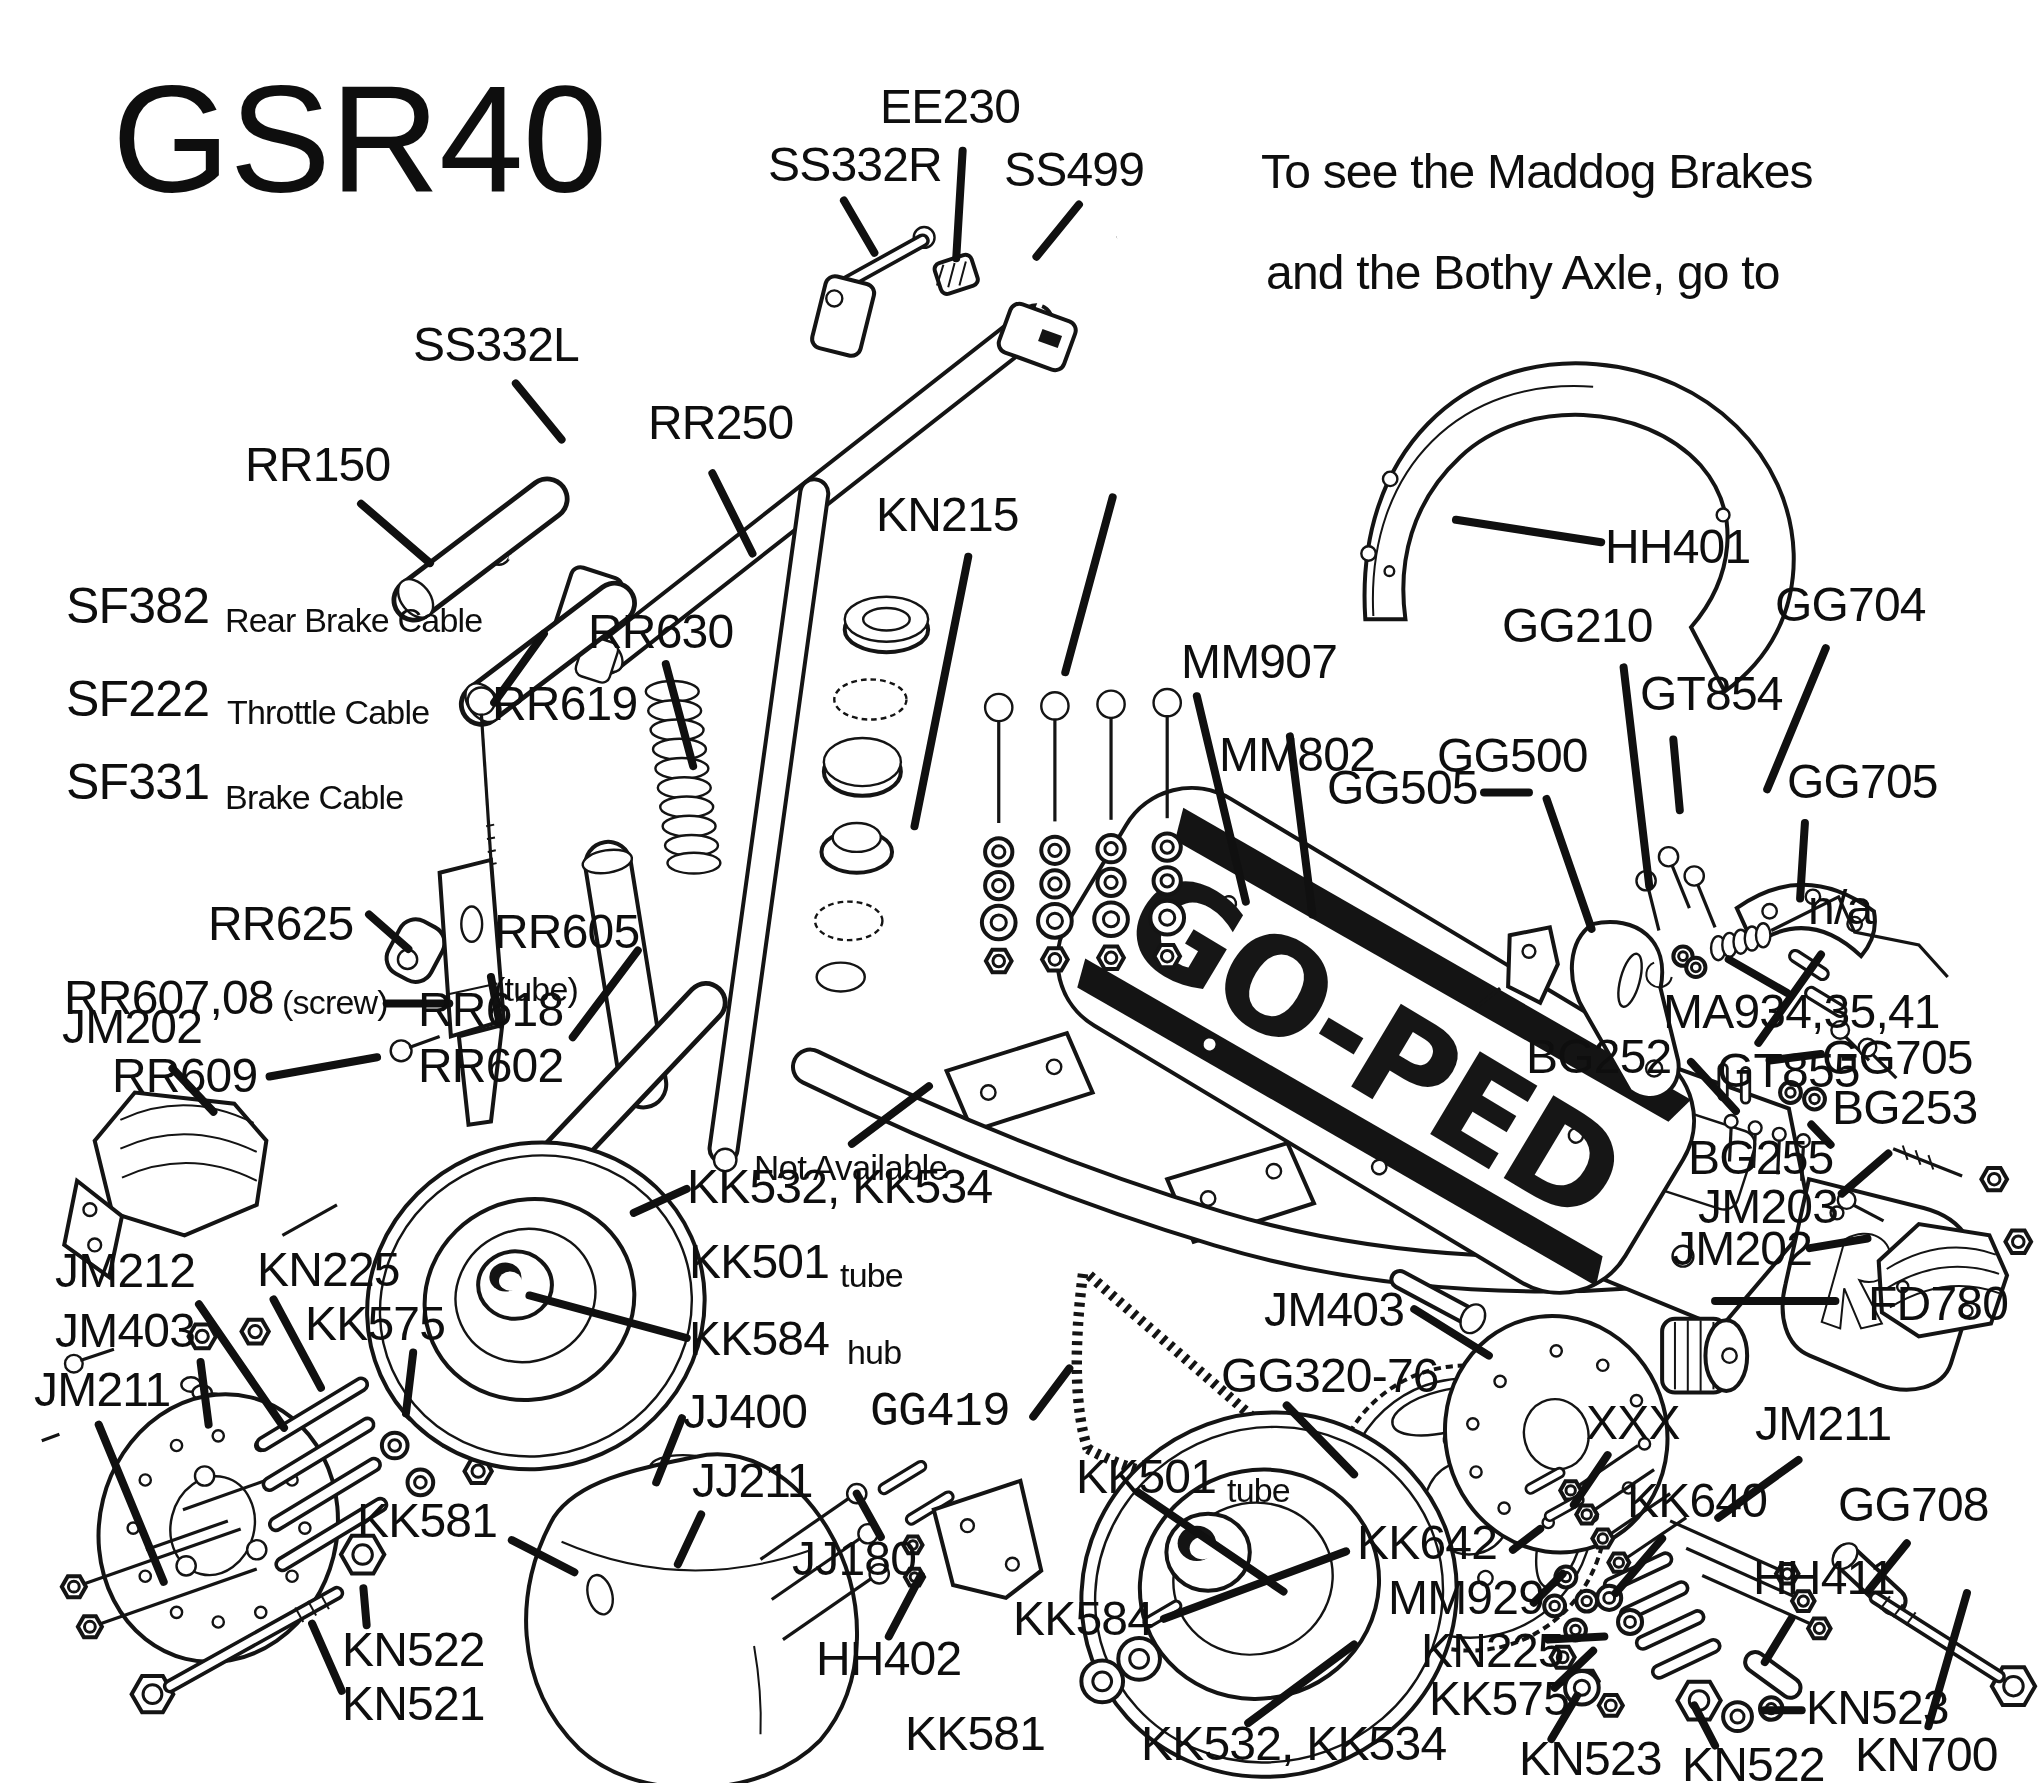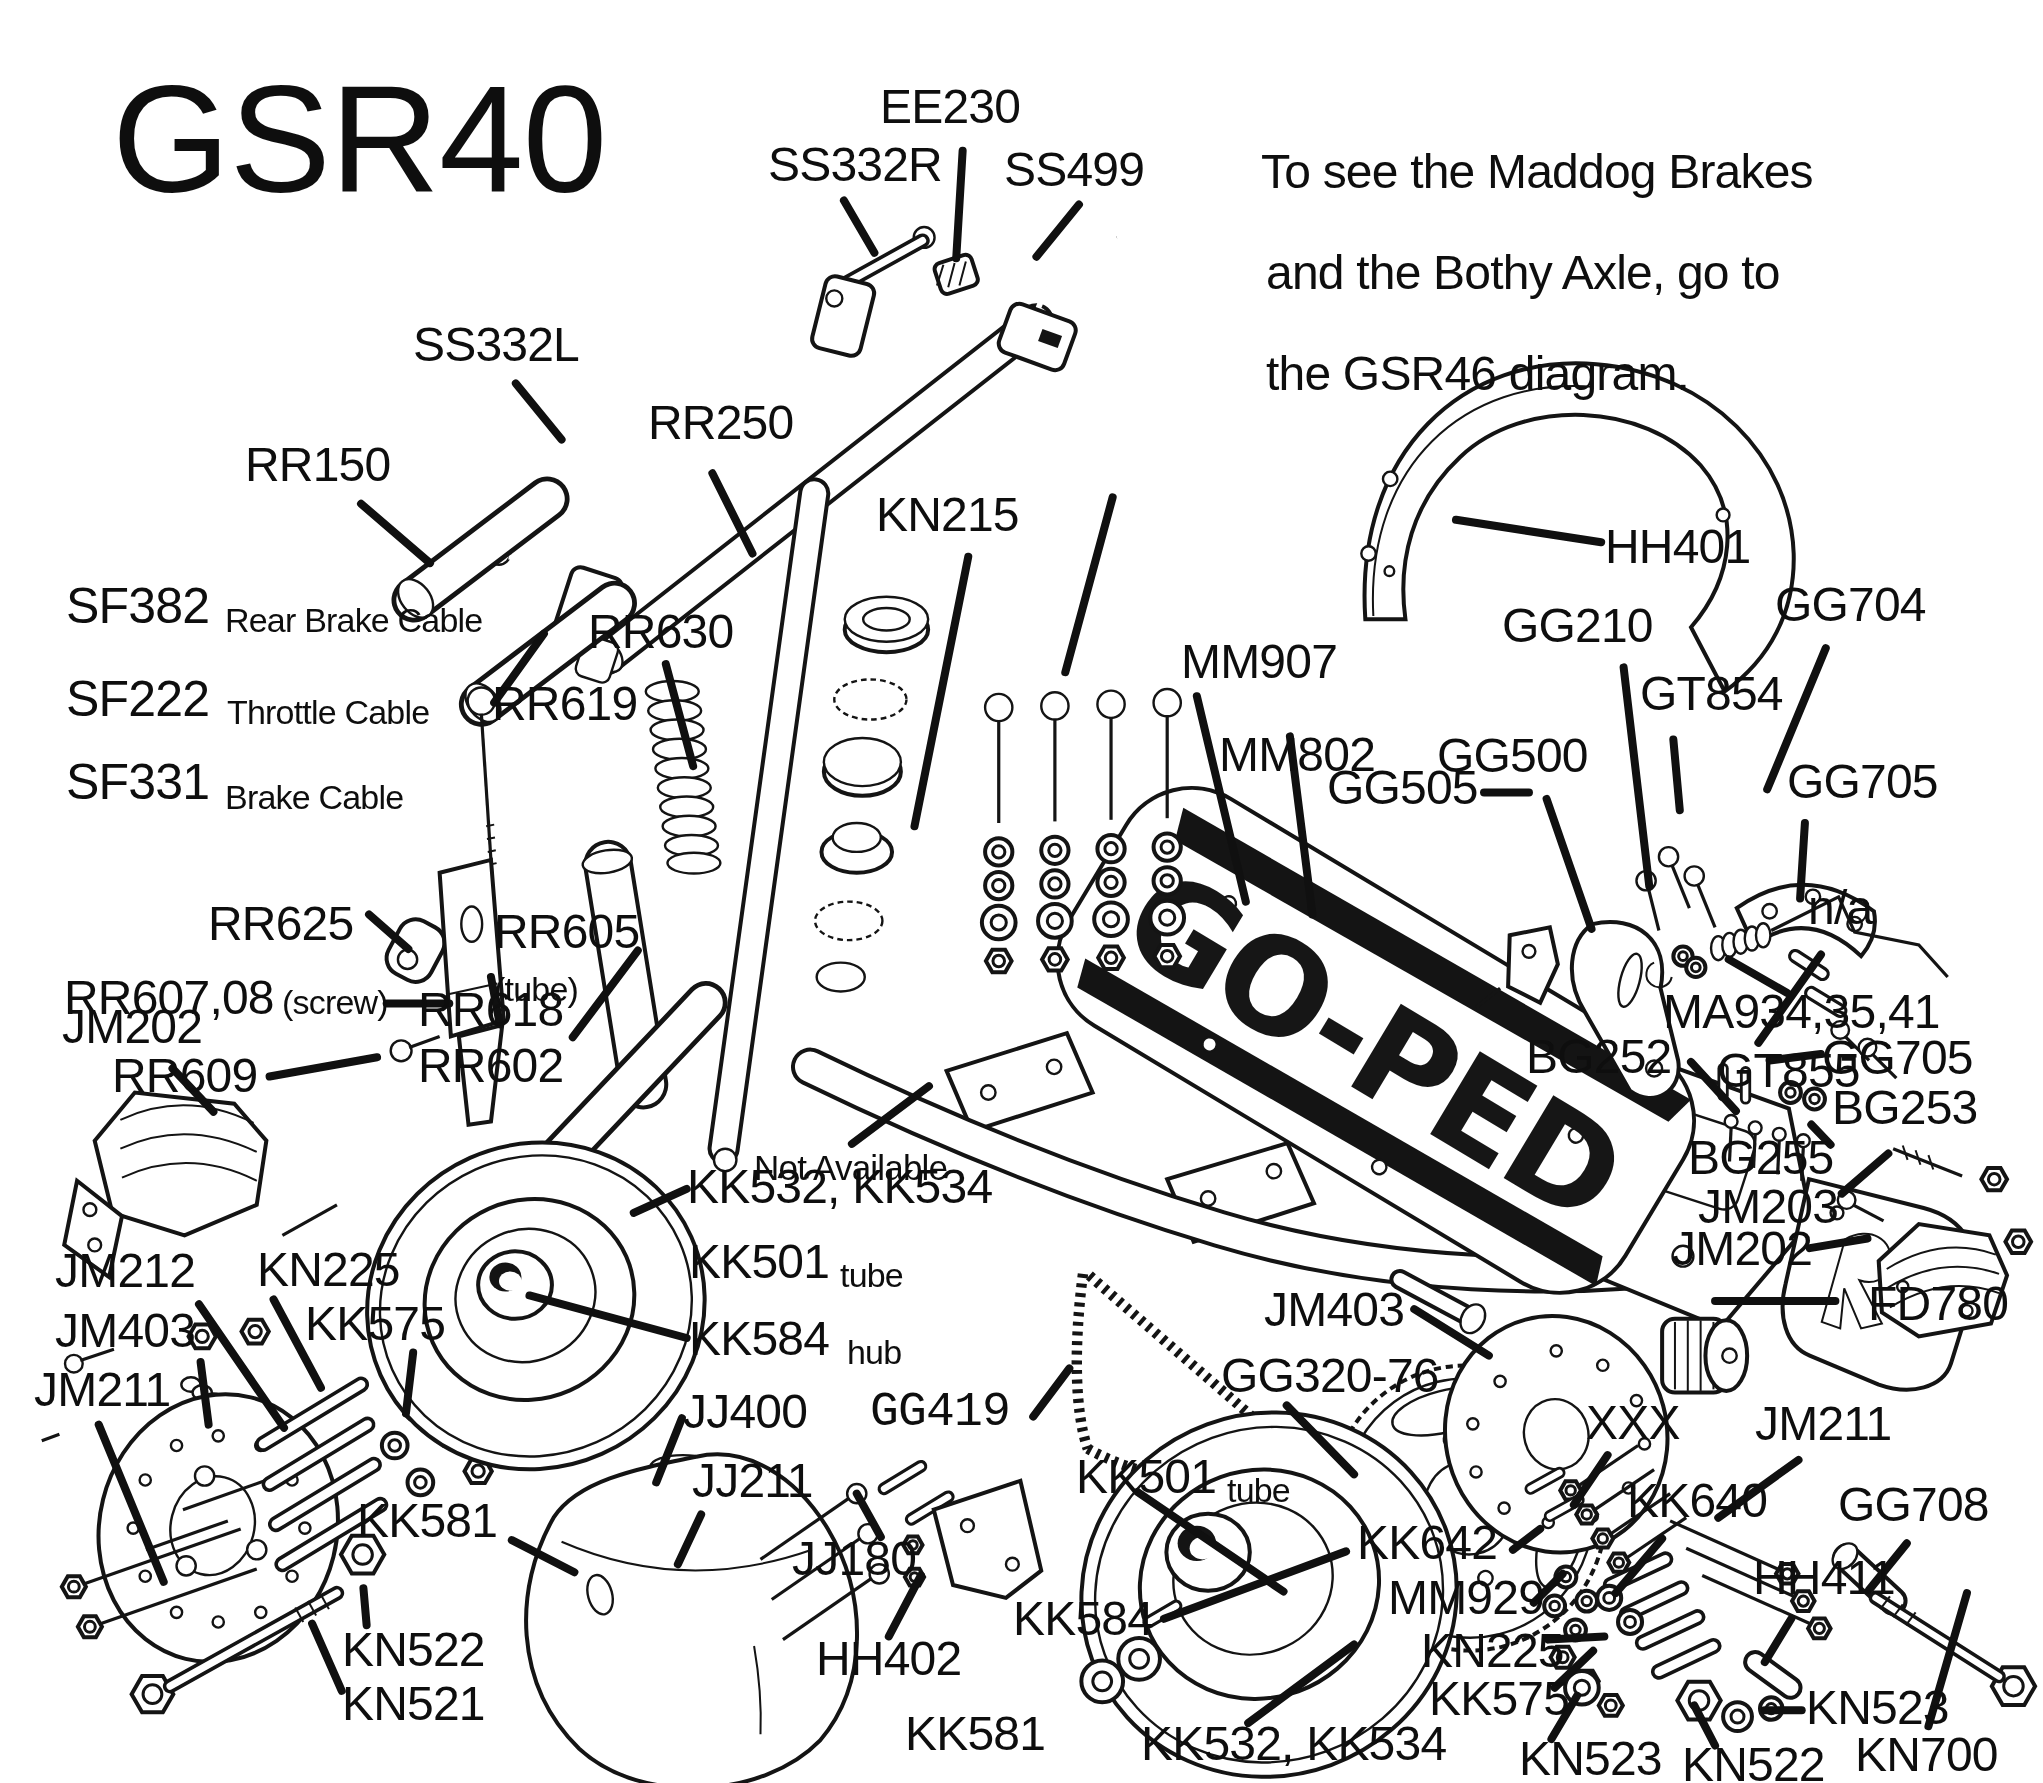--- a/index.html
+++ b/index.html
@@ -654,21 +654,20 @@
       <line x1="1062" y1="1426" x2="1158" y2="1354"></line>
     </svg>
 
   <div id="labels">
       <div class="lbl" style="left: 112px; top: 63px; font-size: 152px;">GSR40</div>
       <div class="lbl" style="left: 880px; top: 83px; font-size: 48px;">EE230</div>
       <div class="lbl" style="left: 768px; top: 141px; font-size: 48px;">SS332R</div>
       <div class="lbl" style="left: 1004px; top: 146px; font-size: 48px;">SS499</div>
       <div class="lbl" style="left: 1261px; top: 148px; font-size: 48px;">To see the Maddog Brakes</div>
       <div class="lbl" style="left: 1266px; top: 249px; font-size: 48px;">and the Bothy Axle, go to</div>
-      <div class="lbl" style="left: 1266px; top: 350px; font-size: 48px;">the GSR46 diagram.</div>
       <div class="lbl" style="left: 648px; top: 399px; font-size: 48px;">RR250</div>
       <div class="lbl" style="left: 413px; top: 321px; font-size: 48px;">SS332L</div>
       <div class="lbl" style="left: 245px; top: 441px; font-size: 48px;">RR150</div>
       <div class="lbl" style="left: 588px; top: 608px; font-size: 48px;">RR630</div>
       <div class="lbl" style="left: 492px; top: 680px; font-size: 48px;">RR619</div>
       <div class="lbl" style="left: 66px; top: 581px; font-size: 50px;">SF382</div>
       <div class="lbl" style="left: 225px; top: 603px; font-size: 34px;">Rear Brake Cable</div>
       <div class="lbl" style="left: 66px; top: 674px; font-size: 50px;">SF222</div>
       <div class="lbl" style="left: 227px; top: 695px; font-size: 34px;">Throttle Cable</div>
       <div class="lbl" style="left: 66px; top: 757px; font-size: 50px;">SF331</div>

